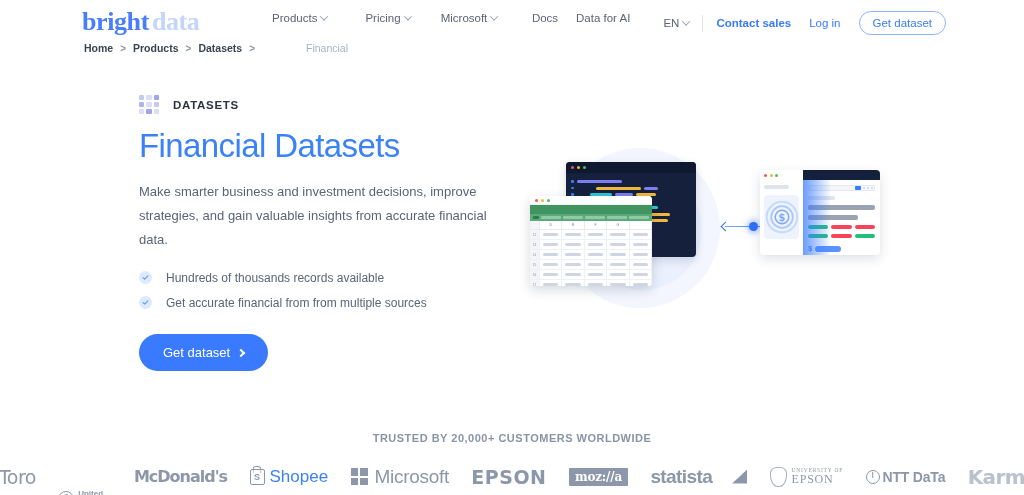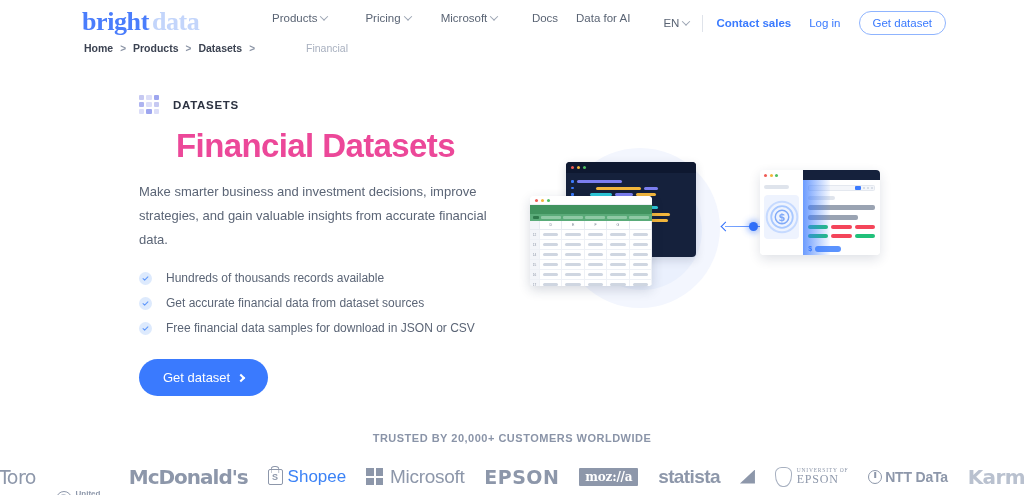--- a/index.html
+++ b/index.html
@@ -54,28 +54,28 @@
   .hero { position:absolute; left:0; top:95px; width:1024px; height:290px; }
   .hero-left { position:absolute; left:139px; top:0; width:380px; }
 
   .badge-row { display:flex; align-items:center; gap:14px; }
   .grid-icon { width:20px; height:19px; display:grid;
                grid-template-columns:repeat(3,1fr); grid-template-rows:repeat(3,1fr); gap:2px; }
   .grid-icon i { display:block; border-radius:1px; }
   .badge-label { font-size:11.5px; font-weight:700; letter-spacing:0.7px; color:#2d3342; }
 
   .hero-title {
-    margin-top:14px; font-size:33px; font-weight:700; color:#ec4899;
-    letter-spacing:-0.6px; line-height:1.1;margin-left:37px;
+    margin-top:14px; font-size:33px; font-weight:400; color:#3b82f6;
+    letter-spacing:-0.6px; line-height:1.1;
   }
   .hero-sub {
     margin-top:16px; font-size:13px; color:#5b6576; line-height:1.85; max-width:368px;
   }
   .features { margin-top:19px; display:flex; flex-direction:column; gap:11px; }
-  .feature { display:flex; align-items:center; gap:14px; }
+  .feature { display:flex; align-items:flex-start; gap:14px; }
   .check {
     width:13px; height:13px; border-radius:50%; background:#ddeafd;
     display:flex; align-items:center; justify-content:center; flex:0 0 auto;
   }
   .check svg { display:block; }
   .feature-text { font-size:12px; color:#5b6576; }
 
   .cta {
     margin-top:24px; display:inline-flex; align-items:center; gap:8px;
     background:#3a7afe; color:#fff; font-size:13px;
@@ -174,21 +174,21 @@
     padding:0 2px; color:#8d97aa;
   }
   .logo-cell { display:flex; align-items:center; justify-content:center; white-space:nowrap; }
   .lg-etoro { font-size:19px; font-weight:400; letter-spacing:-0.6px; color:#8d97aa;
               margin-left:-14px; font-family:"DejaVu Sans", sans-serif; }
   .lg-un { display:flex; align-items:center; gap:4px;margin-top:44px; }
   .un-circle { width:16px; height:16px; border-radius:50%; border:1.3px solid #8d97aa;
                display:flex; align-items:center; justify-content:center; }
   .un-inner { width:9px; height:9px; border-radius:50%; border:0.8px solid #a7b0c0; }
   .un-text { font-size:8px; font-weight:700; line-height:1.05; text-align:left; color:#8d97aa; }
-  .lg-mcd { font-size:20px; font-weight:700; letter-spacing:-1px; color:#8d97aa;
+  .lg-mcd { font-size:16px; font-weight:700; letter-spacing:-1px; color:#8d97aa;
             font-family:"DejaVu Sans", sans-serif; }
   .lg-shopee { display:flex; align-items:center; gap:5px; }
   .shopee-bag { width:15px; height:16px; border:1.4px solid #8d97aa; border-radius:2px;
                 display:flex; align-items:center; justify-content:center; position:relative; }
   .shopee-bag::before { content:""; position:absolute; top:-4px; left:50%; transform:translateX(-50%);
                         width:7px; height:6px; border:1.4px solid #8d97aa; border-bottom:none;
                         border-radius:4px 4px 0 0; }
   .shopee-s { font-size:9px; font-weight:700; color:#8d97aa; }
   .lg-shopee span.t { font-size:17px; color:#3b82f6; }
   .lg-ms { display:flex; align-items:center; gap:7px; }
@@ -301,29 +301,21 @@
               </svg>
           </span>
           <span class="feature-text">Hundreds of thousands records available</span>
         </div>
         <div class="feature">
           <span class="check">
             <svg width="7" height="7" viewBox="0 0 10 10">
                 <path d="M1.5 5.2 L3.8 7.4 L8.4 2.6" stroke="#5e97fb" stroke-width="1.5" fill="none" stroke-linecap="round" stroke-linejoin="round"></path>
               </svg>
           </span>
-          <span class="feature-text">Get accurate financial data from dataset sources</span>
-        </div>
-        <div class="feature">
-          <span class="check">
-            <svg width="7" height="7" viewBox="0 0 10 10">
-                <path d="M1.5 5.2 L3.8 7.4 L8.4 2.6" stroke="#5e97fb" stroke-width="1.5" fill="none" stroke-linecap="round" stroke-linejoin="round"></path>
-              </svg>
-          </span>
-          <span class="feature-text">Free financial data samples for download in JSON or CSV</span>
+          <span class="feature-text">Get accurate financial from from multiple sources</span>
         </div>
       </div>
 
       <button class="cta">
         <span>Get dataset</span>
         <span class="arrow"></span>
       </button>
     </div>
 
     <div class="hero-art">

